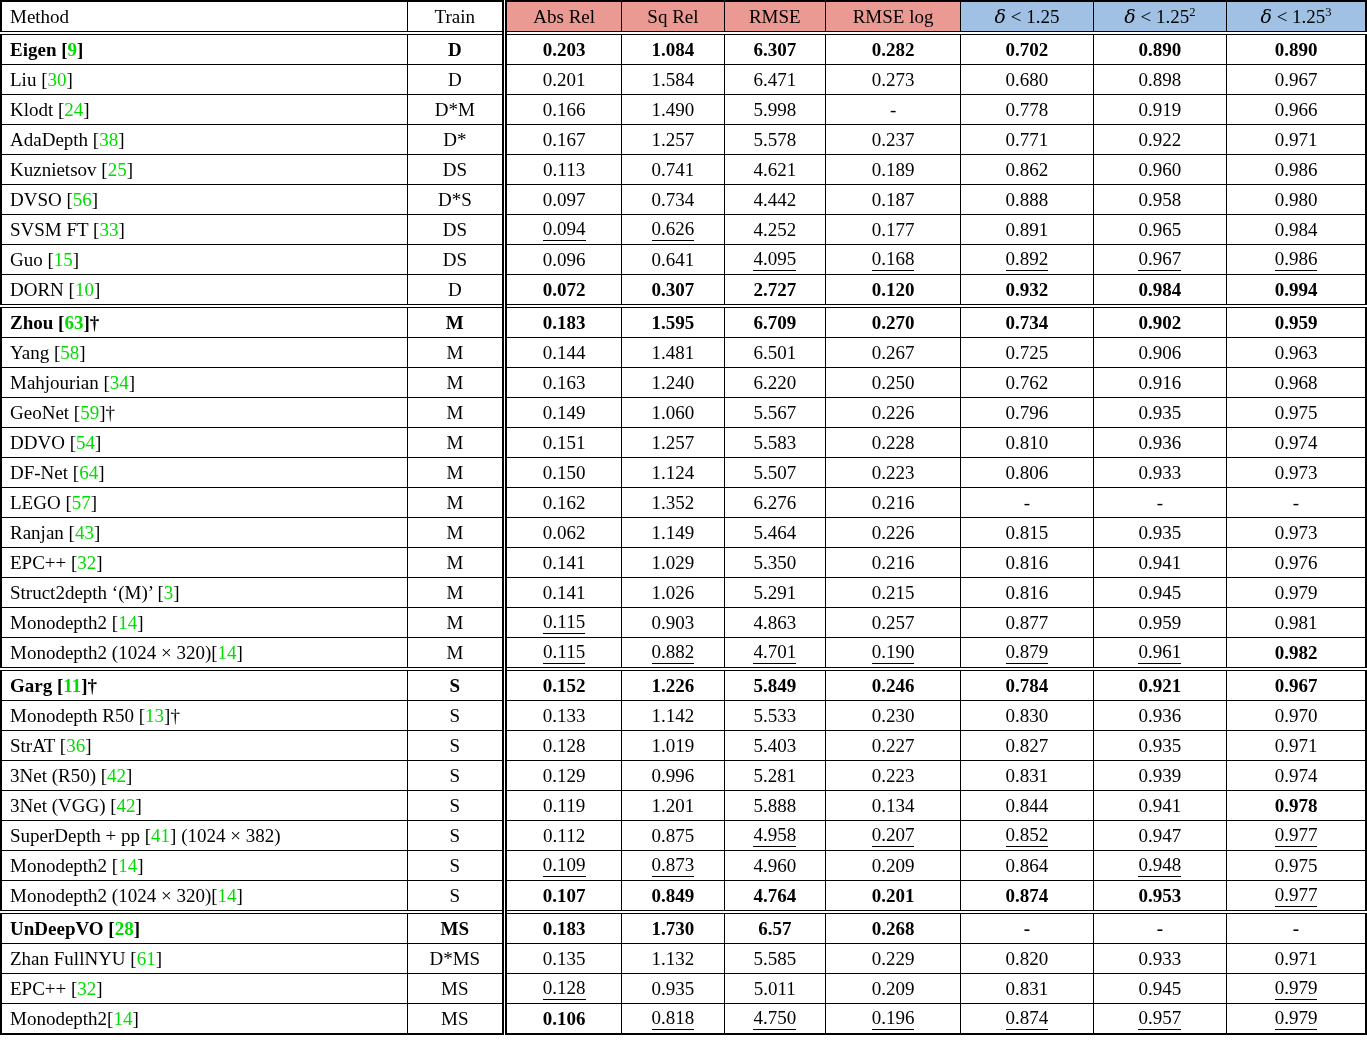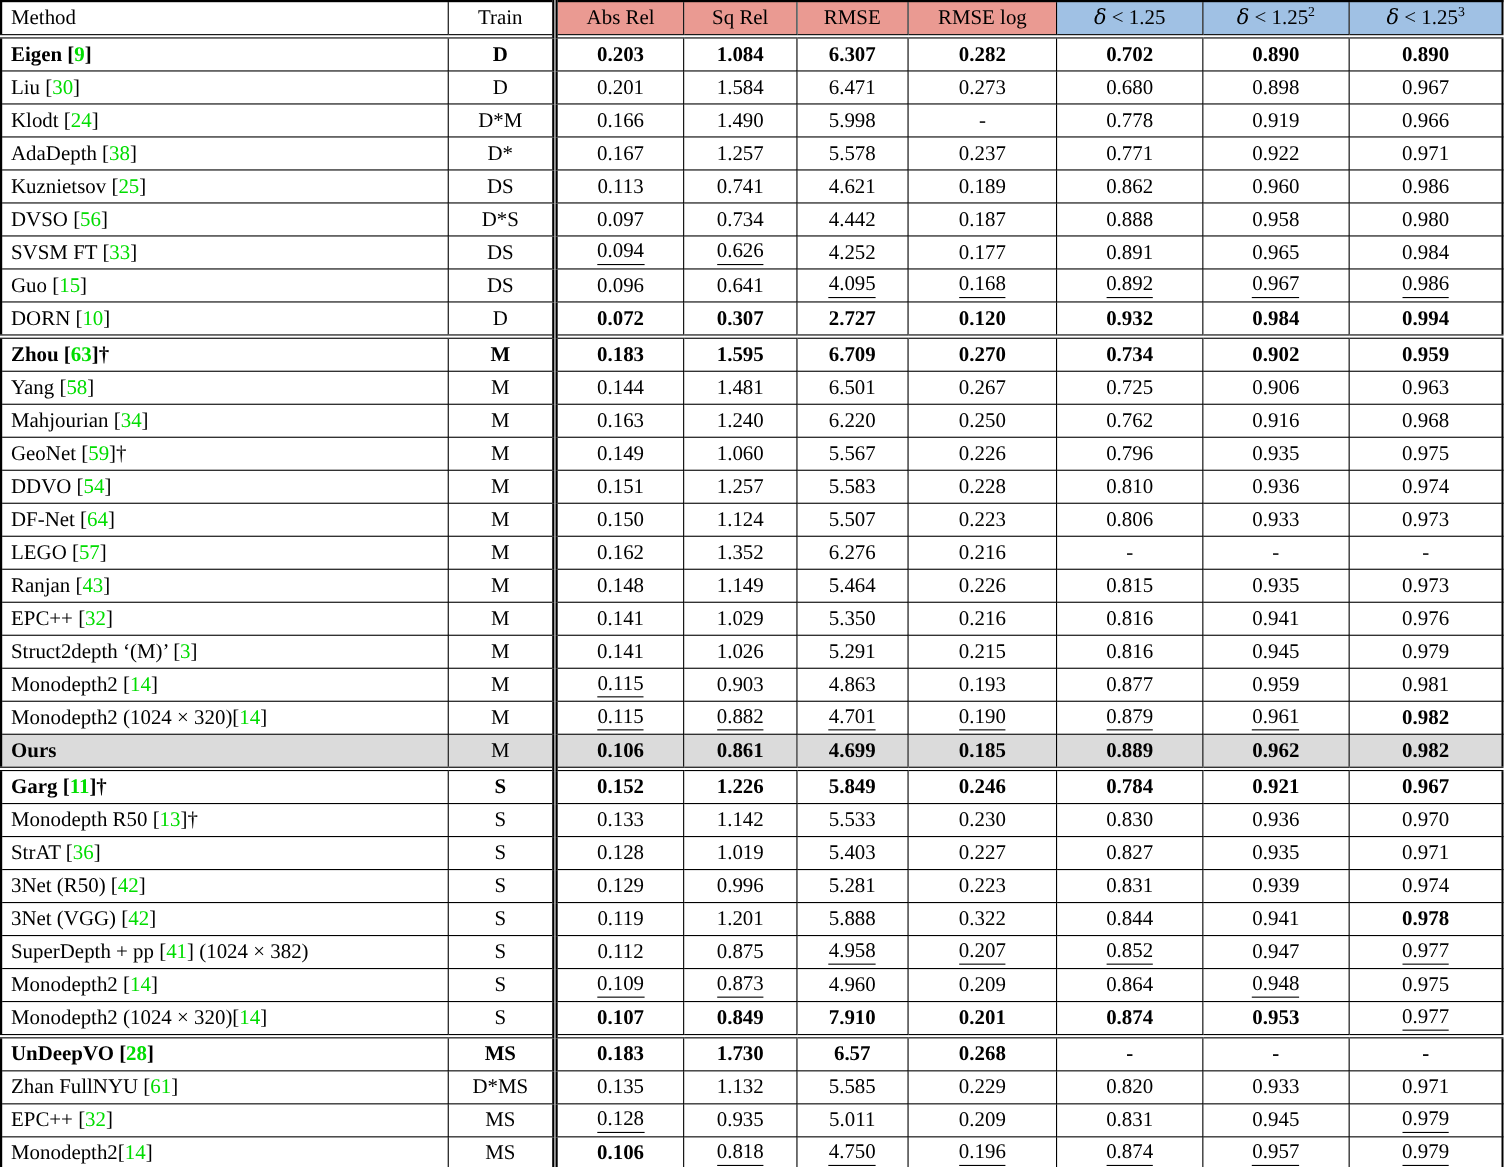--- a/index.html
+++ b/index.html
@@ -249,21 +249,21 @@
         <td><span>1.352</span></td>
         <td><span>6.276</span></td>
         <td><span>0.216</span></td>
         <td><span>-</span></td>
         <td><span>-</span></td>
         <td><span>-</span></td>
       </tr>
       <tr>
         <td class="method-cell"><span>Ranjan [</span><span class="cite">43</span><span>]</span></td>
         <td>M</td>
-        <td class="col-abs"><span>0.148</span></td>
+        <td class="col-abs"><span>0.062</span></td>
         <td><span>1.149</span></td>
         <td><span>5.464</span></td>
         <td><span>0.226</span></td>
         <td><span>0.815</span></td>
         <td><span>0.935</span></td>
         <td><span>0.973</span></td>
       </tr>
       <tr>
         <td class="method-cell"><span>EPC++ [</span><span class="cite">32</span><span>]</span></td>
         <td>M</td>
@@ -285,47 +285,36 @@
         <td><span>0.816</span></td>
         <td><span>0.945</span></td>
         <td><span>0.979</span></td>
       </tr>
       <tr>
         <td class="method-cell"><span>Monodepth2 [</span><span class="cite">14</span><span>]</span></td>
         <td>M</td>
         <td class="col-abs"><span class="u">0.115</span></td>
         <td><span>0.903</span></td>
         <td><span>4.863</span></td>
-        <td><span>0.193</span></td>
+        <td><span>0.257</span></td>
         <td><span>0.877</span></td>
         <td><span>0.959</span></td>
         <td><span>0.981</span></td>
       </tr>
       <tr>
         <td class="method-cell"><span>Monodepth2 (1024 × 320)[</span><span class="cite">14</span><span>]</span></td>
         <td>M</td>
         <td class="col-abs"><span class="u">0.115</span></td>
         <td><span class="u">0.882</span></td>
         <td><span class="u">4.701</span></td>
         <td><span class="u">0.190</span></td>
         <td><span class="u">0.879</span></td>
         <td><span class="u">0.961</span></td>
         <td><span class="b">0.982</span></td>
       </tr>
-      <tr class="highlight">
-        <td class="method-cell"><span class="b">Ours</span></td>
-        <td>M</td>
-        <td class="col-abs"><span class="b">0.106</span></td>
-        <td><span class="b">0.861</span></td>
-        <td><span class="b">4.699</span></td>
-        <td><span class="b">0.185</span></td>
-        <td><span class="b">0.889</span></td>
-        <td><span class="b">0.962</span></td>
-        <td><span class="b">0.982</span></td>
-      </tr>
       <tr class="section-start">
         <td class="method-cell"><span>Garg [</span><span class="cite">11</span><span>]†</span></td>
         <td>S</td>
         <td class="col-abs"><span>0.152</span></td>
         <td><span>1.226</span></td>
         <td><span>5.849</span></td>
         <td><span>0.246</span></td>
         <td><span>0.784</span></td>
         <td><span>0.921</span></td>
         <td><span>0.967</span></td>
@@ -362,21 +351,21 @@
         <td><span>0.831</span></td>
         <td><span>0.939</span></td>
         <td><span>0.974</span></td>
       </tr>
       <tr>
         <td class="method-cell"><span>3Net (VGG) [</span><span class="cite">42</span><span>]</span></td>
         <td>S</td>
         <td class="col-abs"><span>0.119</span></td>
         <td><span>1.201</span></td>
         <td><span>5.888</span></td>
-        <td><span>0.322</span></td>
+        <td><span>0.134</span></td>
         <td><span>0.844</span></td>
         <td><span>0.941</span></td>
         <td><span class="b">0.978</span></td>
       </tr>
       <tr>
         <td class="method-cell"><span>SuperDepth + pp [</span><span class="cite">41</span><span>] (1024 × 382)</span></td>
         <td>S</td>
         <td class="col-abs"><span>0.112</span></td>
         <td><span>0.875</span></td>
         <td><span class="u">4.958</span></td>
@@ -394,21 +383,21 @@
         <td><span>0.209</span></td>
         <td><span>0.864</span></td>
         <td><span class="u">0.948</span></td>
         <td><span>0.975</span></td>
       </tr>
       <tr>
         <td class="method-cell"><span>Monodepth2 (1024 × 320)[</span><span class="cite">14</span><span>]</span></td>
         <td>S</td>
         <td class="col-abs"><span class="b">0.107</span></td>
         <td><span class="b">0.849</span></td>
-        <td><span class="b">7.910</span></td>
+        <td><span class="b">4.764</span></td>
         <td><span class="b">0.201</span></td>
         <td><span class="b">0.874</span></td>
         <td><span class="b">0.953</span></td>
         <td><span class="u">0.977</span></td>
       </tr>
       <tr class="section-start">
         <td class="method-cell"><span>UnDeepVO [</span><span class="cite">28</span><span>]</span></td>
         <td>MS</td>
         <td class="col-abs"><span>0.183</span></td>
         <td><span>1.730</span></td>

